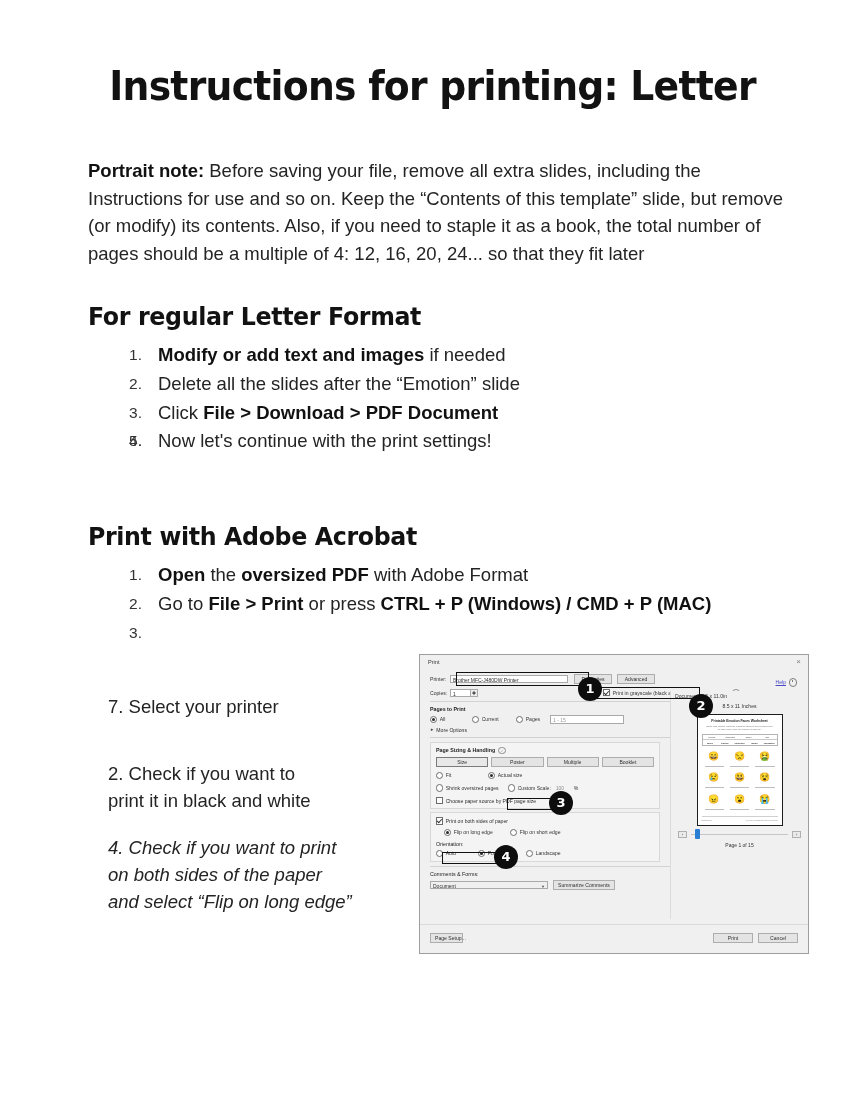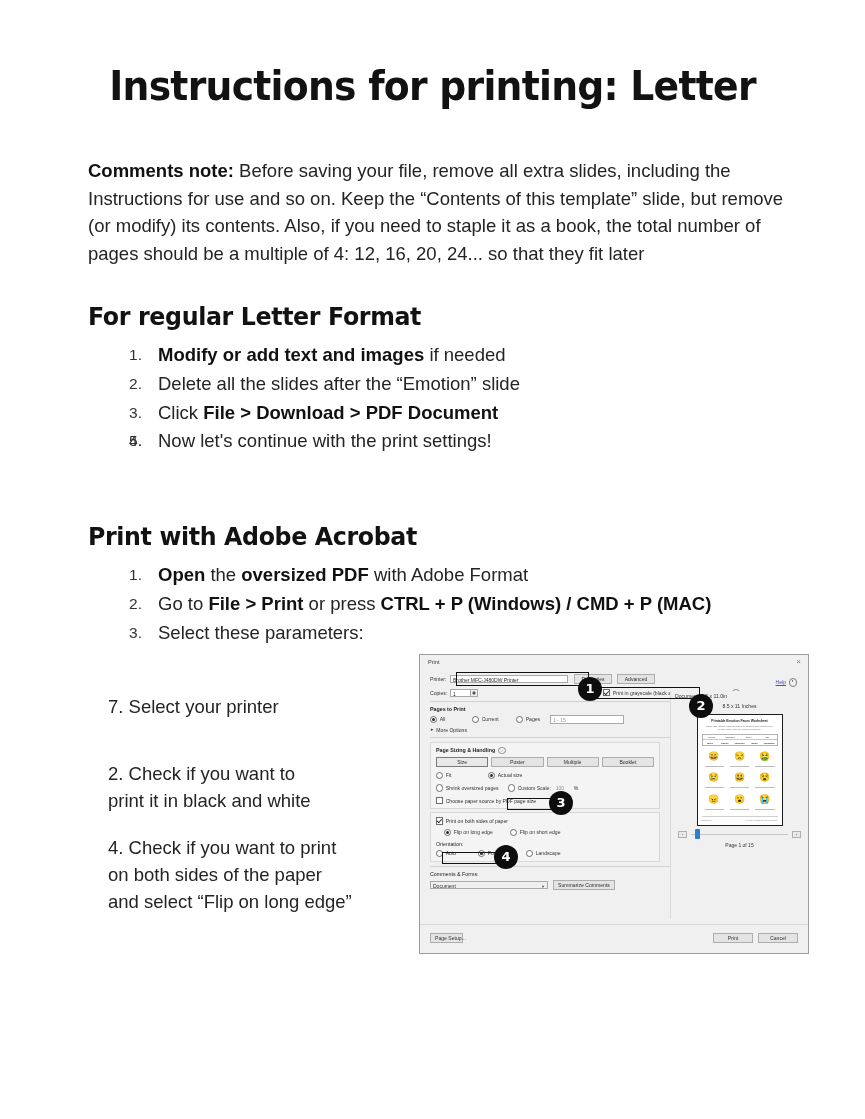--- a/index.html
+++ b/index.html
@@ -435,21 +435,21 @@
   }
 </style>
 </head>
 <body>
 
 <div class="page">
 
   <div class="doc-title">Instructions for printing: Letter</div>
 
   <div class="note-block">
-    <b>Comments note:</b><span> Before saving your file, remove all extra slides, including the Instructions for use and so on. Keep the “Contents of this template” slide, but remove (or modify) its contents. Also, if you need to staple it as a book, the total number of pages should be a multiple of 4: 12, 16, 20, 24... so that they fit later</span>
+    <b>Portrait note:</b><span> Before saving your file, remove all extra slides, including the Instructions for use and so on. Keep the “Contents of this template” slide, but remove (or modify) its contents. Also, if you need to staple it as a book, the total number of pages should be a multiple of 4: 12, 16, 20, 24... so that they fit later</span>
   </div>
 
   <div class="section-h h1">For regular Letter Format</div>
   <ol class="olist l1">
     <li>
       <span class="num">1.</span>
       <b>Modify or add text and images</b><span> if needed</span>
     </li>
     <li>
       <span class="num">2.</span>
@@ -473,29 +473,28 @@
     <li>
       <span class="num">1.</span>
       <b>Open</b><span> the </span><b>oversized PDF</b><span> with Adobe Format</span>
     </li>
     <li>
       <span class="num">2.</span>
       <span>Go to </span><b>File &gt; Print</b><span> or press </span><b>CTRL + P (Windows) / CMD + P (MAC)</b>
     </li>
     <li>
       <span class="num">3.</span>
-      <span>Select these parameters:</span>
     </li>
   </ol>
 
   <div class="side-steps">
     <p>7. Select your printer</p>
     <p style="white-space: pre-line; margin-top: 40px;">2. Check if you want to
 print it in black and white</p>
-    <p style="white-space: pre-line;">4. Check if you want to print
+    <p style="white-space: pre-line; font-style: italic;">4. Check if you want to print
 on both sides of the paper
 and select “Flip on long edge”</p>
   </div>
 
 
   <div class="print-dialog">
 
     <div class="pd-titlebar">
       <span class="pd-title">Print</span>
       <span class="pd-close">×</span>

